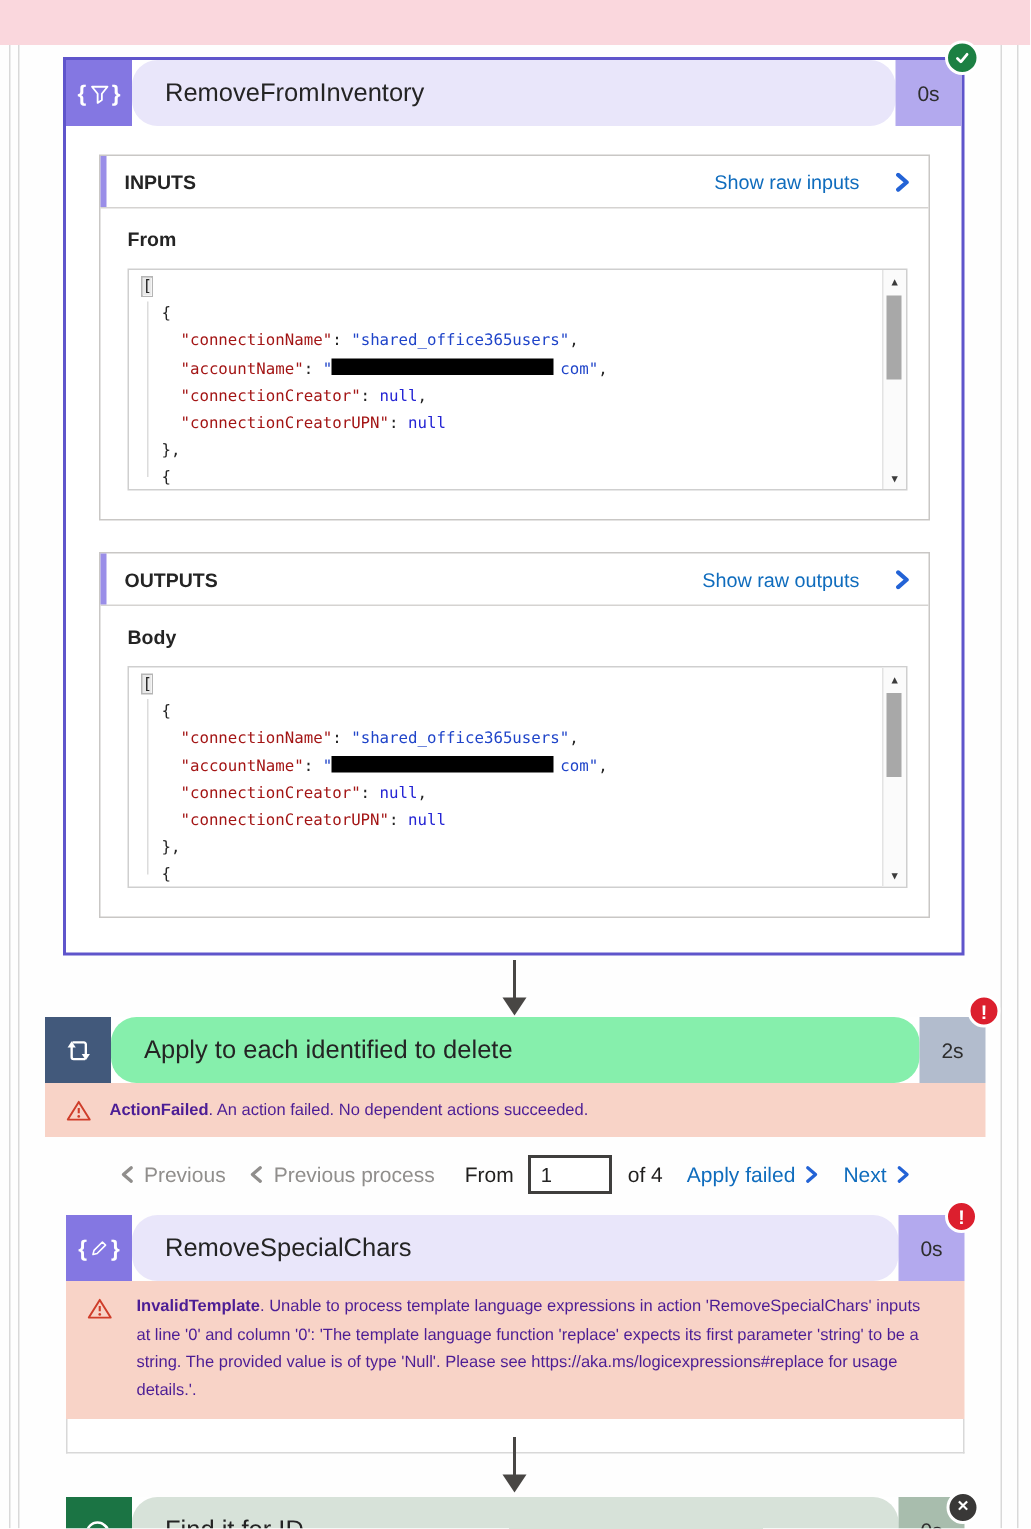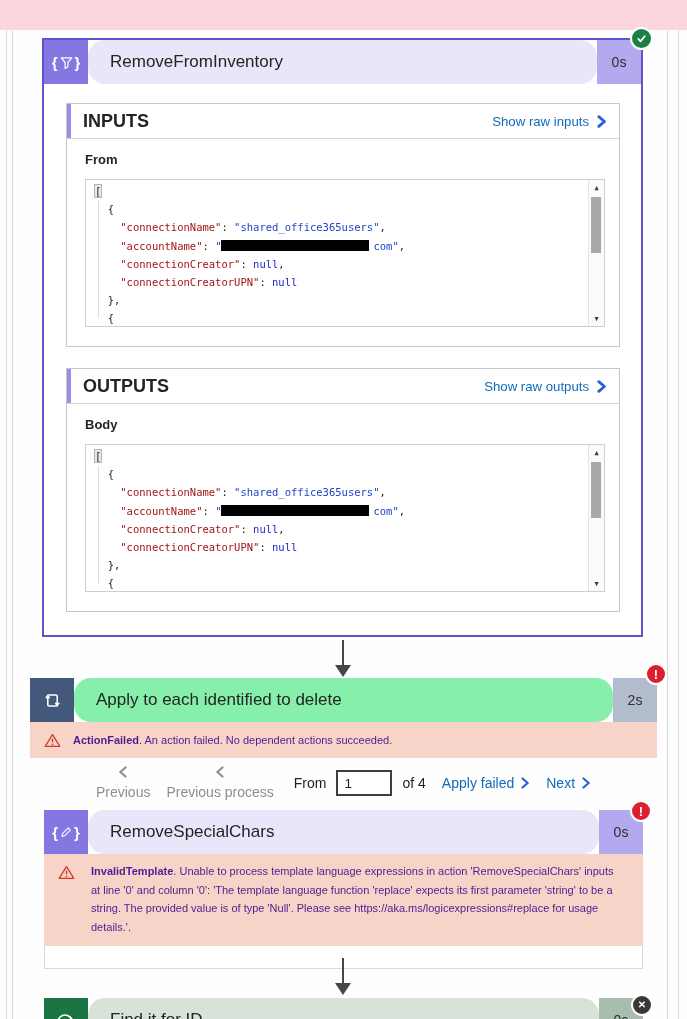--- a/index.html
+++ b/index.html
@@ -24,22 +24,22 @@
 
   
   .card1{left:42px;top:38px;width:601px;height:599px;border:2px solid #5f55cb;}
   .purplebg{background:#8477e2;}
   .lavbg{background:#e9e6fa;}
   .lav2bg{background:#b3a9ee;}
 
   .iobox{position:absolute;left:22px;width:554px;border:1px solid #c9c7c5;box-sizing:border-box;background:#fff;}
   .ioband{position:relative;height:34px;display:flex;align-items:center;border-bottom:1px solid #d5d3d1;}
   .ioaccent{position:absolute;left:0;top:0;bottom:0;width:4px;background:#9a8ee8;}
-  .iohead{font-weight:bold;font-size:18px;margin-left:16px;color:#242424;flex:1;}
-  .rawlink{display:flex;align-items:center;gap:7px;margin-right:12px;color:#0f6cbd;font-size:13.2px;cursor:pointer;text-decoration:none;}
+  .iohead{font-weight:bold;font-size:13px;margin-left:16px;color:#242424;flex:1;}
+  .rawlink{display:flex;align-items:center;gap:23px;margin-right:12px;color:#0f6cbd;font-size:13.2px;cursor:pointer;text-decoration:none;}
   .fieldlabel{font-weight:bold;font-size:13px;margin:13px 0 12px 18px;color:#242424;}
 
   .codebox{position:relative;margin:0 14px 0 18px;height:148px;border:1px solid #cfcfcf;box-sizing:border-box;
            background:#fff;overflow:hidden;font-family:"DejaVu Sans Mono","Liberation Mono",monospace;font-size:10.5px;}
   .codelines{padding:2px 18px 2px 9px;}
   .cl{white-space:pre;line-height:18.2px;height:18.2px;}
   .tk-k{color:#a31515;}
   .tk-s{color:#1f44c9;}
   .tk-n{color:#2424d4;}
   .tk-p{color:#242424;}
@@ -63,21 +63,21 @@
   .errband{position:absolute;left:30px;top:722px;width:627px;height:36px;background:#f8d3c7;
            display:flex;align-items:center;box-sizing:border-box;padding-left:14px;}
   .errband .wicon{margin-right:12px;flex:0 0 auto;display:flex;}
   .errtext{font-size:11px;color:#4c1d95;}
   .errcode{font-weight:bold;}
 
   
   .pager{position:absolute;left:30px;top:768px;width:627px;height:30px;display:flex;align-items:center;
          justify-content:center;gap:16px;font-size:14px;}
   .pglink{display:flex;align-items:center;gap:6px;cursor:pointer;}
-  .pgdisabled{color:#908e8c;flex-direction:column;}
+  .pgdisabled{color:#908e8c;}
   .pgblue{color:#0f6cbd;}
   .pgtext{color:#201f1e;}
   .pginput{width:56px;height:26px;border:2px solid #3f3e3d;font-size:13.5px;padding:0 0 0 6px;
            font-family:"Liberation Sans",sans-serif;color:#242424;box-sizing:border-box;}
 
   
   .card3{left:44px;top:810px;width:599px;background:transparent;}
   .errblock{background:#f8d3c7;display:flex;align-items:flex-start;padding:8px 14px 10px 14px;}
   .errblock .wicon{margin:3px 16px 0 0;flex:0 0 auto;display:flex;}
   .errblock .errtext{line-height:18.5px;max-width:525px;display:block;}

